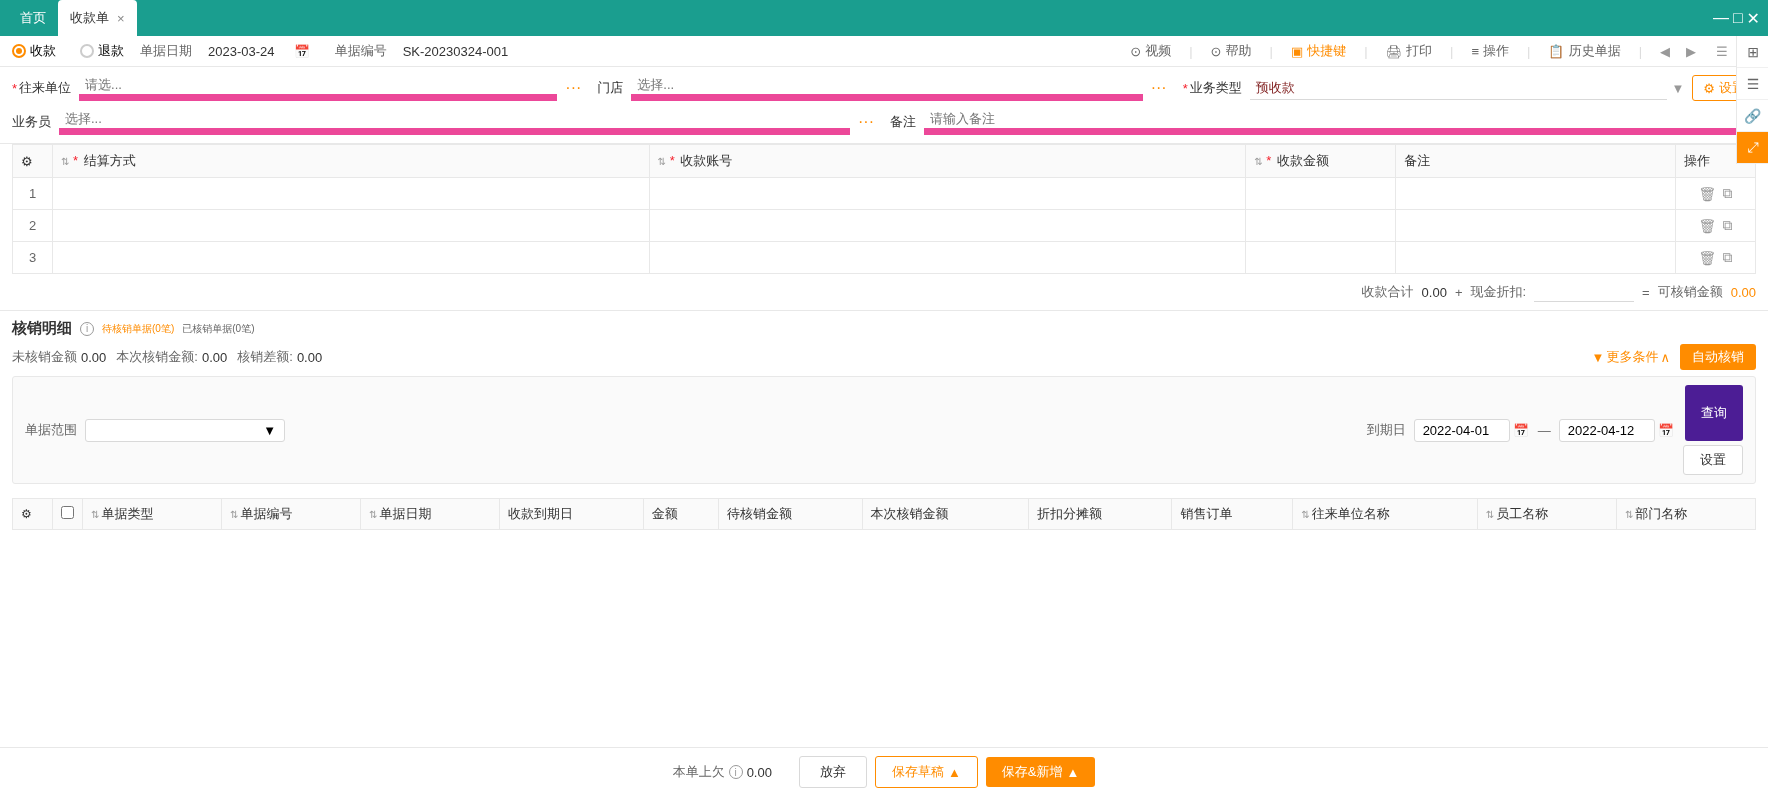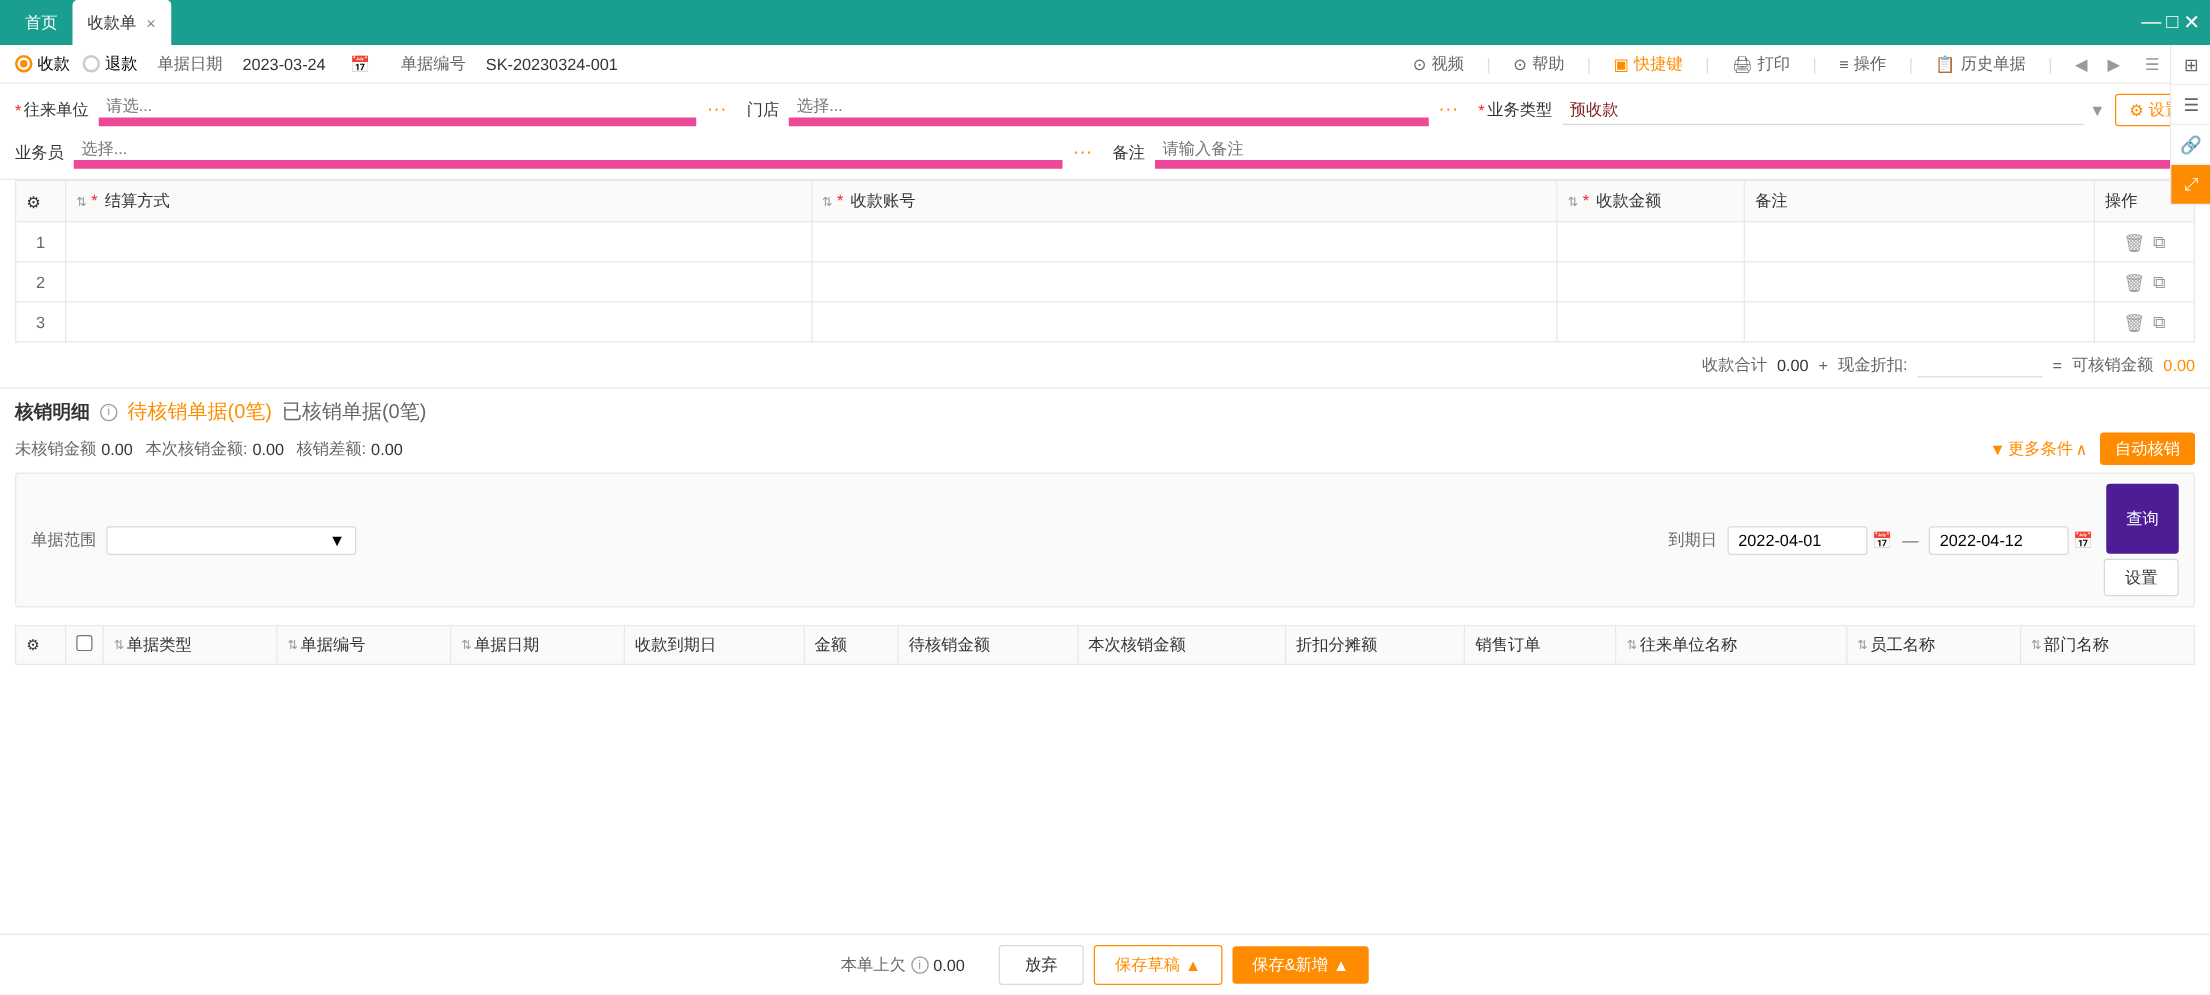--- a/index.html
+++ b/index.html
@@ -25,21 +25,21 @@
     .main-area {
       background: #fff; height: calc(796px - 36px);
       display: flex; flex-direction: column;
     }
 
     
     .toolbar {
       display: flex; align-items: center; padding: 6px 12px;
       border-bottom: 1px solid #e8e8e8; gap: 16px; flex-shrink: 0;
     }
-    .radio-group { display: flex; align-items: center; gap: 10px; }
+    .radio-group { display: flex; align-items: center; gap: 24px; }
     .radio-item { display: flex; align-items: center; gap: 4px; cursor: pointer; }
     .radio-dot {
       width: 14px; height: 14px; border-radius: 50%;
       border: 2px solid #ccc; display: flex; align-items: center; justify-content: center;
     }
     .radio-dot.active { border-color: #ff8c00; }
     .radio-dot.active::after {
       content: ''; width: 6px; height: 6px; background: #ff8c00; border-radius: 50%;
     }
     .toolbar-label { color: #666; }
@@ -113,21 +113,21 @@
       border: none; border-bottom: 1px solid #d9d9d9; width: 100px;
       padding: 2px 4px; text-align: right; outline: none;
     }
 
     
     .verify-section {
       padding: 8px 12px; flex-shrink: 0;
     }
     .verify-header { display: flex; align-items: center; gap: 8px; margin-bottom: 6px; }
     .section-title { font-size: 15px; font-weight: 600; color: #333; }
-    .verify-tab { color: #ff8c00; cursor: pointer; font-size: 16px; text-align: center; }
+    .verify-tab { color: #ff8c00; cursor: pointer; font-size: 10px; text-align: center; }
     .verify-tab.plain { color: #666; }
     .verify-stats { display: flex; align-items: center; gap: 10px; margin-bottom: 6px; }
     .stat-item { display: flex; align-items: center; gap: 4px; font-size: 12px; }
     .stat-label { color: #666; }
     .stat-value { color: #333; }
     .more-conditions { color: #ff8c00; cursor: pointer; font-size: 12px; display: flex; align-items: center; gap: 2px; }
     .auto-verify-btn {
       background: #ff8c00; color: #fff; border: none; padding: 4px 12px;
       border-radius: 3px; cursor: pointer;
     }
@@ -139,21 +139,21 @@
     }
     .date-field-label { color: #666; }
     .date-select {
       border: 1px solid #d9d9d9; padding: 3px 8px; border-radius: 3px;
       min-width: 200px; display: flex; align-items: center; justify-content: space-between;
       cursor: pointer; background: #fff;
     }
     .date-input-group { display: flex; align-items: center; gap: 4px; }
     .date-input {
       border: 1px solid #d9d9d9; padding: 3px 8px; border-radius: 3px;
-      width: 112px; outline: none;
+      width: 96px; outline: none;
     }
     .date-cal-icon { color: #999; cursor: pointer; }
     .date-sep { color: #666; }
     .query-btn {
       background: #4c1d95; color: #fff; border: none; padding: 19px 16px;
       border-radius: 3px; cursor: pointer; margin-left: auto;
     }
     .settings-btn2 {
       border: 1px solid #d9d9d9; background: #fff; color: #333; padding: 5px 16px;
       border-radius: 3px; cursor: pointer;

